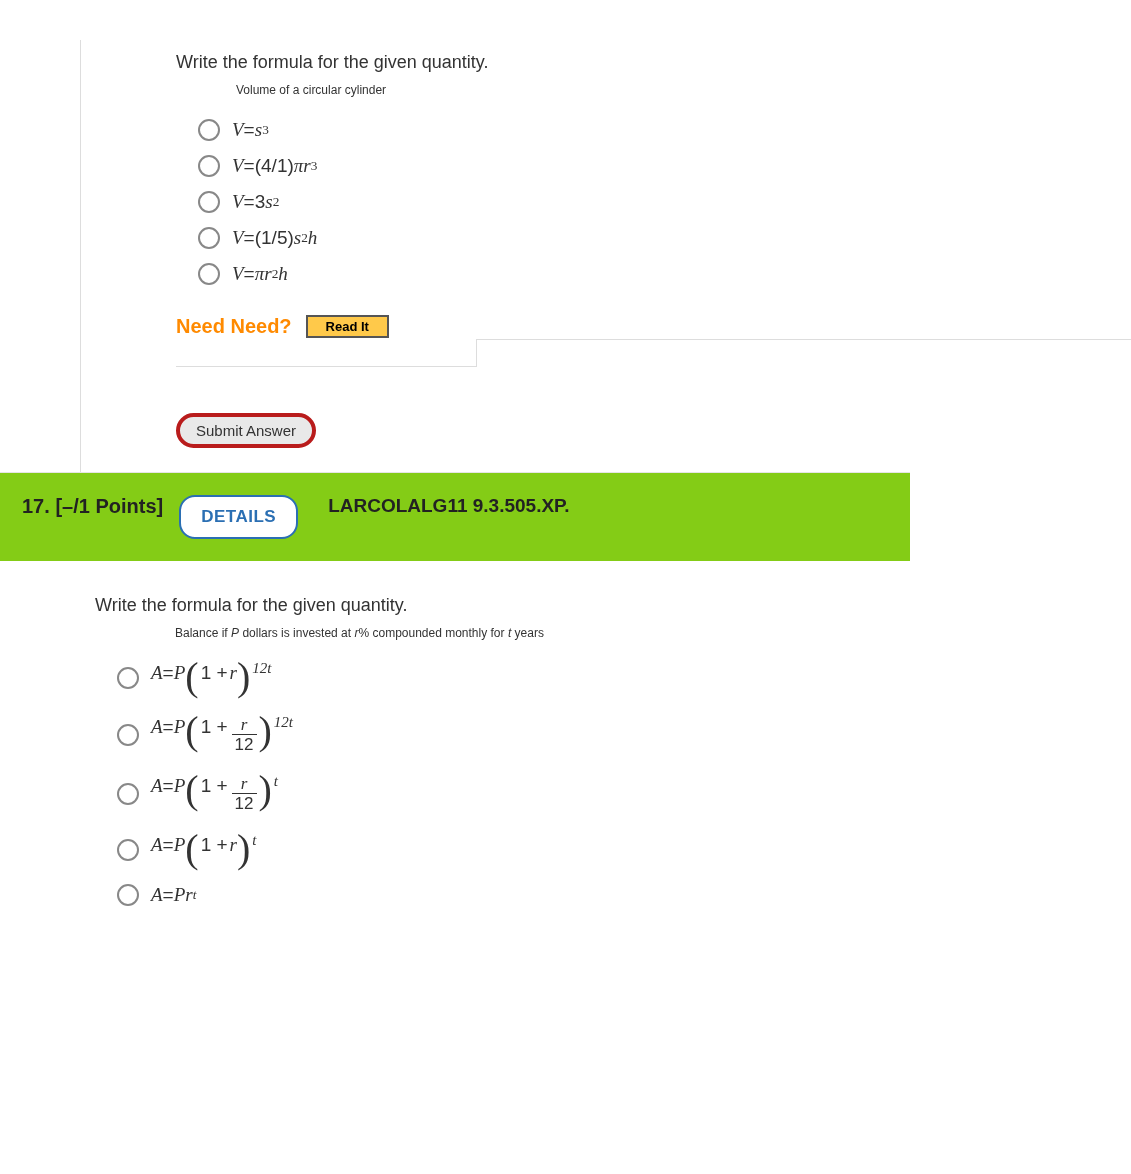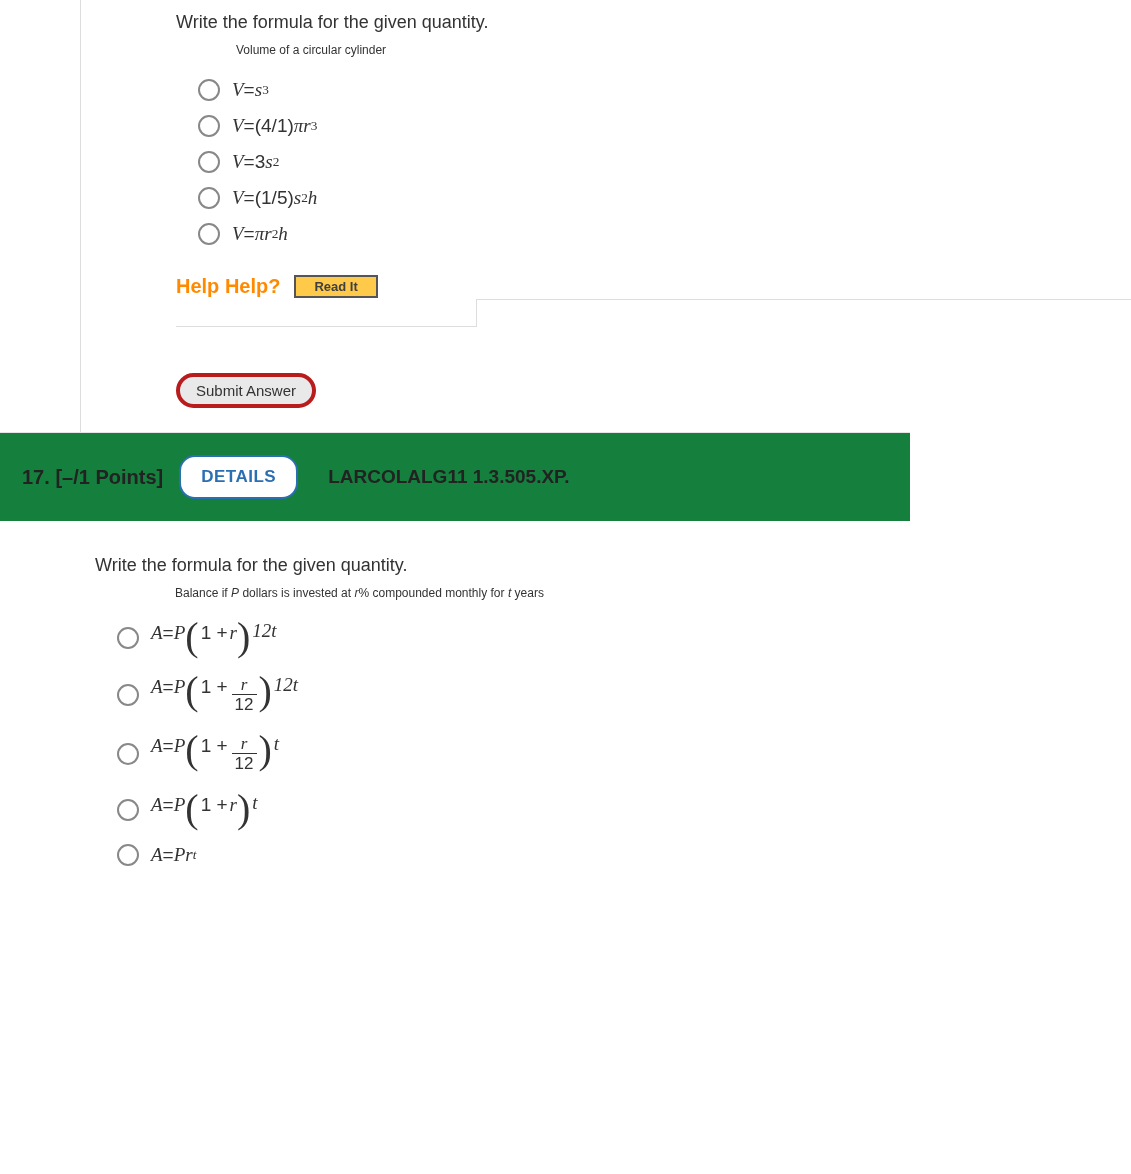--- a/index.html
+++ b/index.html
@@ -3,64 +3,64 @@
 <meta charset="utf-8">
 <style>
   * { box-sizing: border-box; }
   body {
     margin: 0;
     font-family: Verdana, Geneva, sans-serif;
     font-size: 17px;
     color: #333;
     background: #fff;
   }
-  .page { width: 910px; }
+  .page { width: 910px; margin-top: 40px; }
   .q-body { padding: 8px 0 24px 95px; background:#fff; }
   .prompt { margin: 4px 0 10px 0; font-size: 18px; }
   .sub { margin: 0 0 22px 60px; font-size: 12px; }
   .options { margin-left: 22px; }
   .opt-row { display:flex; align-items:center; margin: 14px 0; }
   .radio {
     width: 22px; height: 22px; border: 2px solid #888; border-radius: 50%;
     margin-right: 12px; flex:0 0 22px; background:#fff;
   }
   .formula { font-size: 19px; font-style: italic; font-family: Georgia, 'Times New Roman', serif; display:flex; align-items:center; }
   .formula .rm { font-style: normal; font-family: Verdana, Geneva, sans-serif; }
   sup { font-size: 0.7em; vertical-align: super; font-style: normal; }
   .help-row { margin: 30px 0 0 0; display:flex; align-items:center; gap:14px; }
   .need-help { color:#ff8a00; font-weight:bold; font-size:20px; font-family: Arial, sans-serif; }
   .readit-btn {
     background:#ffc94a; border:2px solid #555; padding:2px 18px;
-    font-family: Arial, sans-serif; font-weight:bold; font-size:13px; color:#404040;
+    font-family: Arial, sans-serif; font-weight:bold; font-size:13px; color:#000000;
   }
   .submit-row { margin-top: 46px; }
   .submit-btn {
     background:#e9e9e9; border:4px solid #b91c1c; border-radius:18px;
     padding:5px 16px; font-size:15px; font-family: Arial, sans-serif; color:#333;
   }
   .divider-wrap { position:relative; height:0; border-top:1px solid #ddd; margin-top:10px; }
   .notch { position:absolute; left:300px; top:-28px; width:830px; height:28px;
            border:1px solid #ddd; border-bottom:none; background:#fff; }
   .q-header {
-    background:#15803d; padding:22px 22px; display:flex; align-items:center; gap:16px;
+    background:#84cc16; padding:22px 22px; display:flex; gap:16px;
     border-top:1px solid #e5e5e5;
   }
   .qnum { font-weight:bold; font-size:20px; color:#222; font-family: Arial, sans-serif; }
   .pill-btn {
     border:2px solid #2b6fb3; background:#fff; color:#2b6fb3; font-weight:bold;
     padding:10px 20px; font-size:17px; border-radius:16px; font-family: Arial, sans-serif; letter-spacing:0.5px;
   }
   .source { font-weight:bold; font-size:19px; margin-left:14px; font-family: Arial, sans-serif; color:#222; }
   .frac { display:inline-flex; flex-direction:column; align-items:center; vertical-align:middle;
           font-style: italic; font-family: Georgia,'Times New Roman',serif; font-size:17px; line-height:1; margin:0 2px; }
   .frac .num { padding:0 3px 1px 3px; }
   .frac .den { border-top:1.3px solid #333; padding:1px 3px 0 3px; }
   .bigparen { font-size:40px; font-style:normal; font-family:'Times New Roman',serif; line-height:0.8; position:relative; top:-1px; }
   .exp-wrap { display:inline-flex; align-items:flex-start; }
-  .outer-sup { font-size:19px; font-style: italic; margin-left:2px; align-self:flex-start; position:relative; top:-2px; }
+  .outer-sup { font-size:15px; font-style: italic; margin-left:2px; align-self:flex-start; position:relative; top:-2px; }
   .left-rule { border-left:1px solid #ddd; padding-left:0; margin-left:80px; }
 </style>
 </head>
 <body>
 
 <div class="page">
 
   <div class="left-rule">
   <div class="q-body">
     <div class="prompt">Write the formula for the given quantity.</div>
@@ -121,40 +121,40 @@
               <span>π</span>
               <span>r</span>
               <sup>2</sup>
               <span>h</span>
         </span>
       </div>
 
     </div>
 
     <div class="help-row">
-      <span class="need-help">Help Help?</span>
+      <span class="need-help">Need Need?</span>
       <button class="readit-btn">Read It</button>
     </div>
 
     <div class="divider-wrap" style="margin-top:28px;">
       <div class="notch"></div>
     </div>
 
     <div class="submit-row">
       <button class="submit-btn">Submit Answer</button>
     </div>
   </div>
   </div>
 
   <div class="q-header">
     <span class="qnum">
       <span>17.</span>&nbsp;<span>[–/1 Points]</span>
     </span>
     <button class="pill-btn">DETAILS</button>
-    <span class="source">LARCOLALG11 1.3.505.XP.</span>
+    <span class="source">LARCOLALG11 9.3.505.XP.</span>
   </div>
 
   <div class="q-body" style="padding-left:95px; padding-top:30px;">
     <div class="prompt">Write the formula for the given quantity.</div>
     <div class="sub" style="margin-left:80px;">
       Balance if <i>P</i> dollars is invested at <i>r</i>% compounded monthly for <i>t</i> years
     </div>
 
     <div class="options">
 

